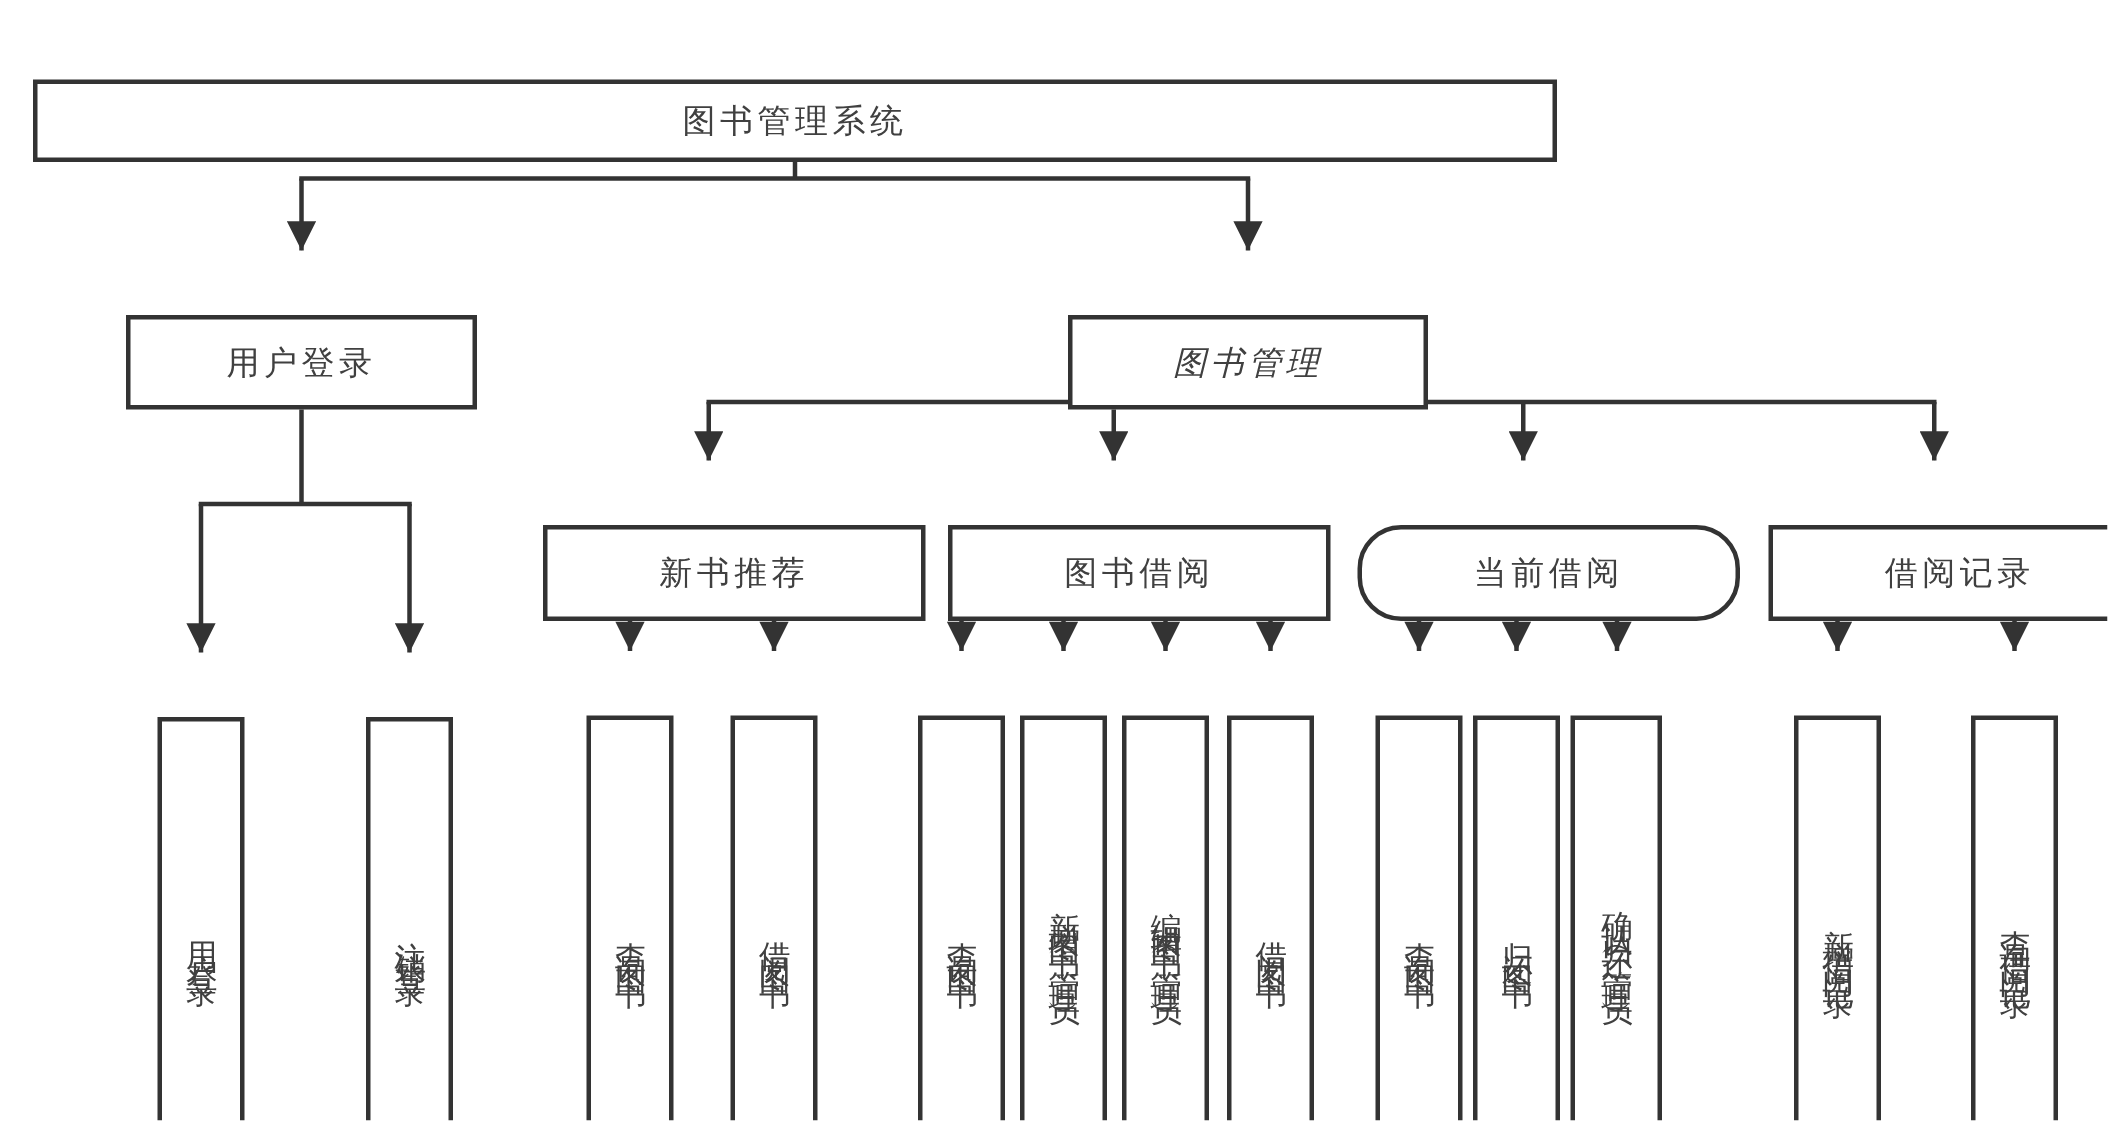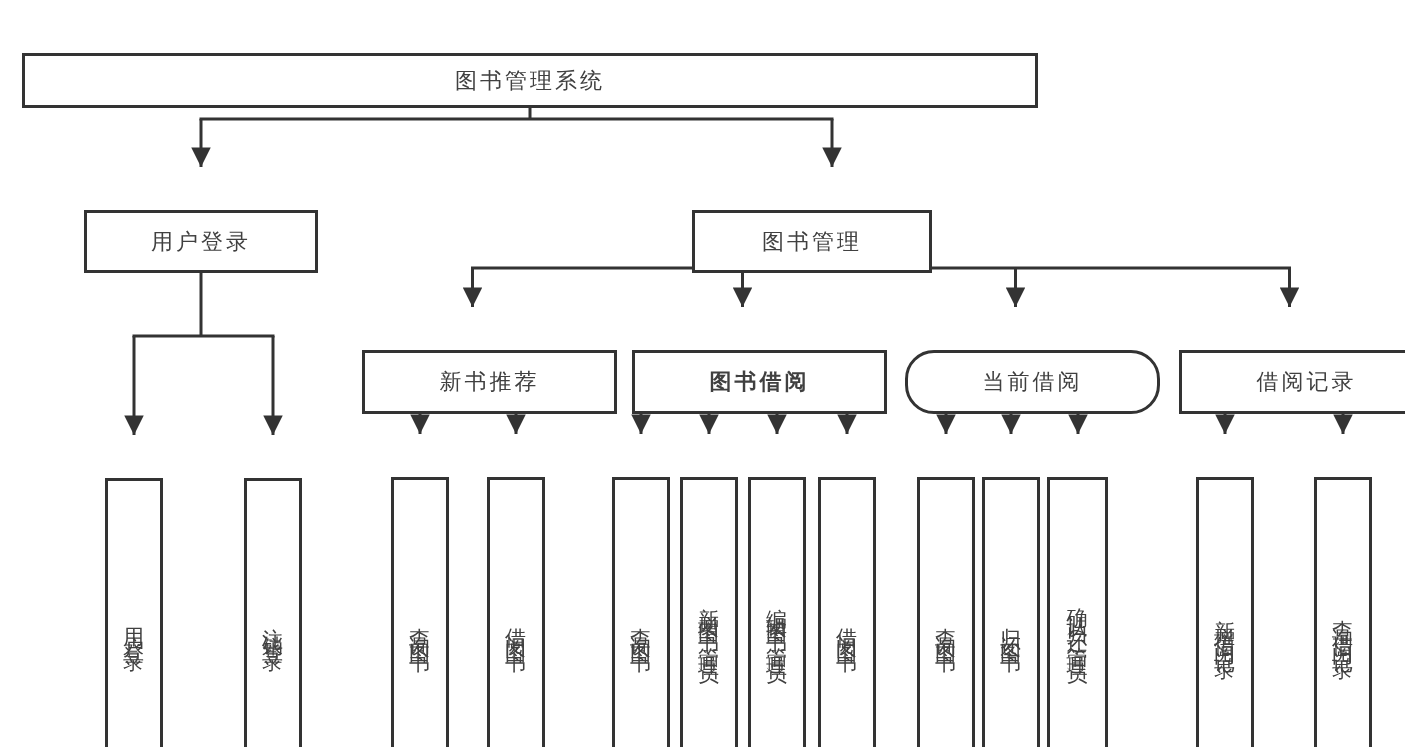--- a/index.html
+++ b/index.html
@@ -33,24 +33,24 @@
     writing-mode:vertical-rl;
     text-orientation:mixed;
     font-size:21px;
     letter-spacing:8px;
     line-height:1;
     white-space:nowrap;
   }
   
   .n-root{left:22px;top:13px;width:1016px;height:55px;}
   .n-user-login{left:84px;top:170px;width:234px;height:63px;}
-  .n-book-mgmt{left:692px;top:170px;width:240px;height:63px;}
+  .n-book-mgmt{left:712px;top:170px;width:240px;height:63px;font-style:italic;}
   .n-l3{top:310px;width:255px;height:64px;}
   .n-new-book{left:362px;}
-  .n-book-borrow{left:632px;font-weight:bold;}
+  .n-book-borrow{left:632px;}
   .n-current-borrow{left:905px;border-radius:29px;}
   .n-borrow-records{left:1179px;}
   .leaf{top:437px;width:58px;height:300px;}
   .lf-u1{left:105px;top:438px;height:298px;}
   .lf-u2{left:244px;top:438px;height:298px;}
   .lf-nb1{left:391px;}
   .lf-nb2{left:487px;}
   .lf-bb1{left:612px;}
   .lf-bb2{left:680px;}
   .lf-bb3{left:748px;}

